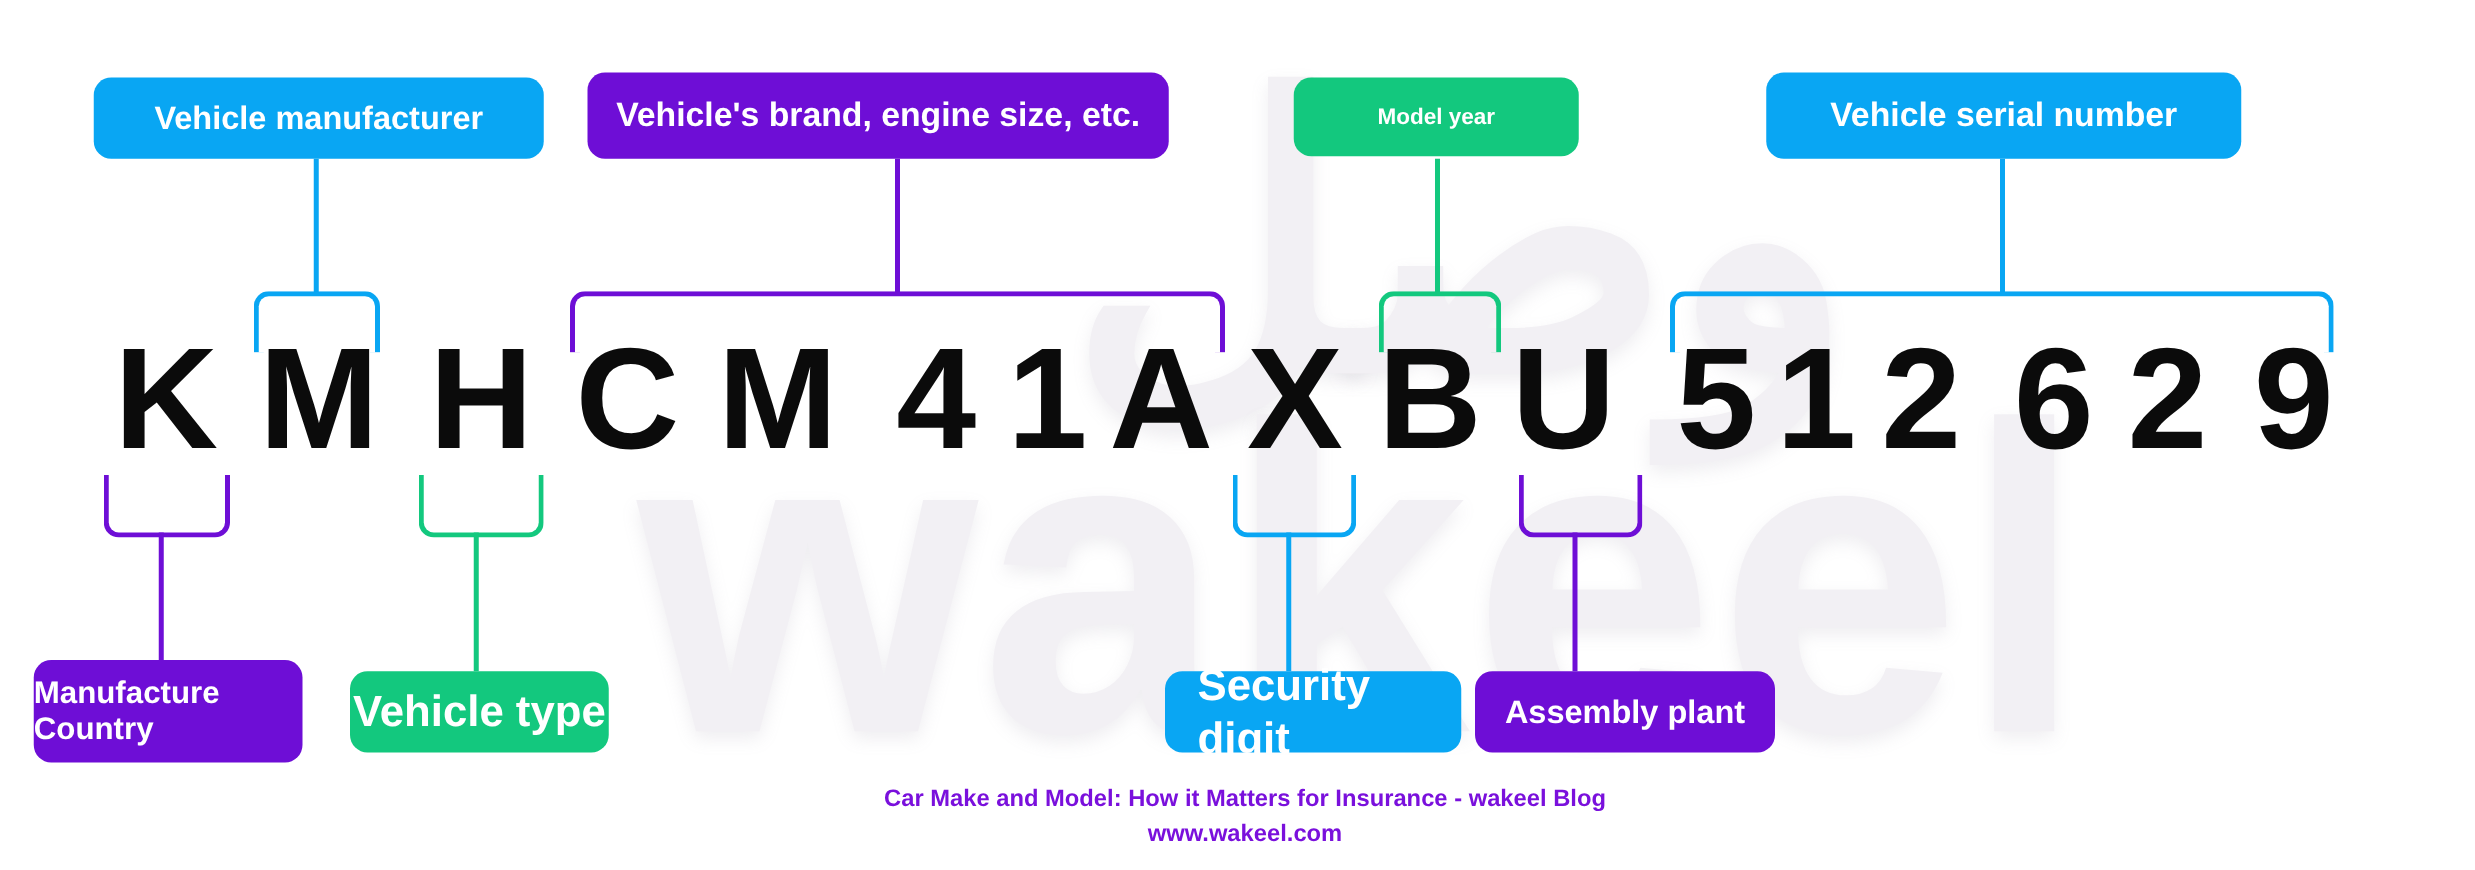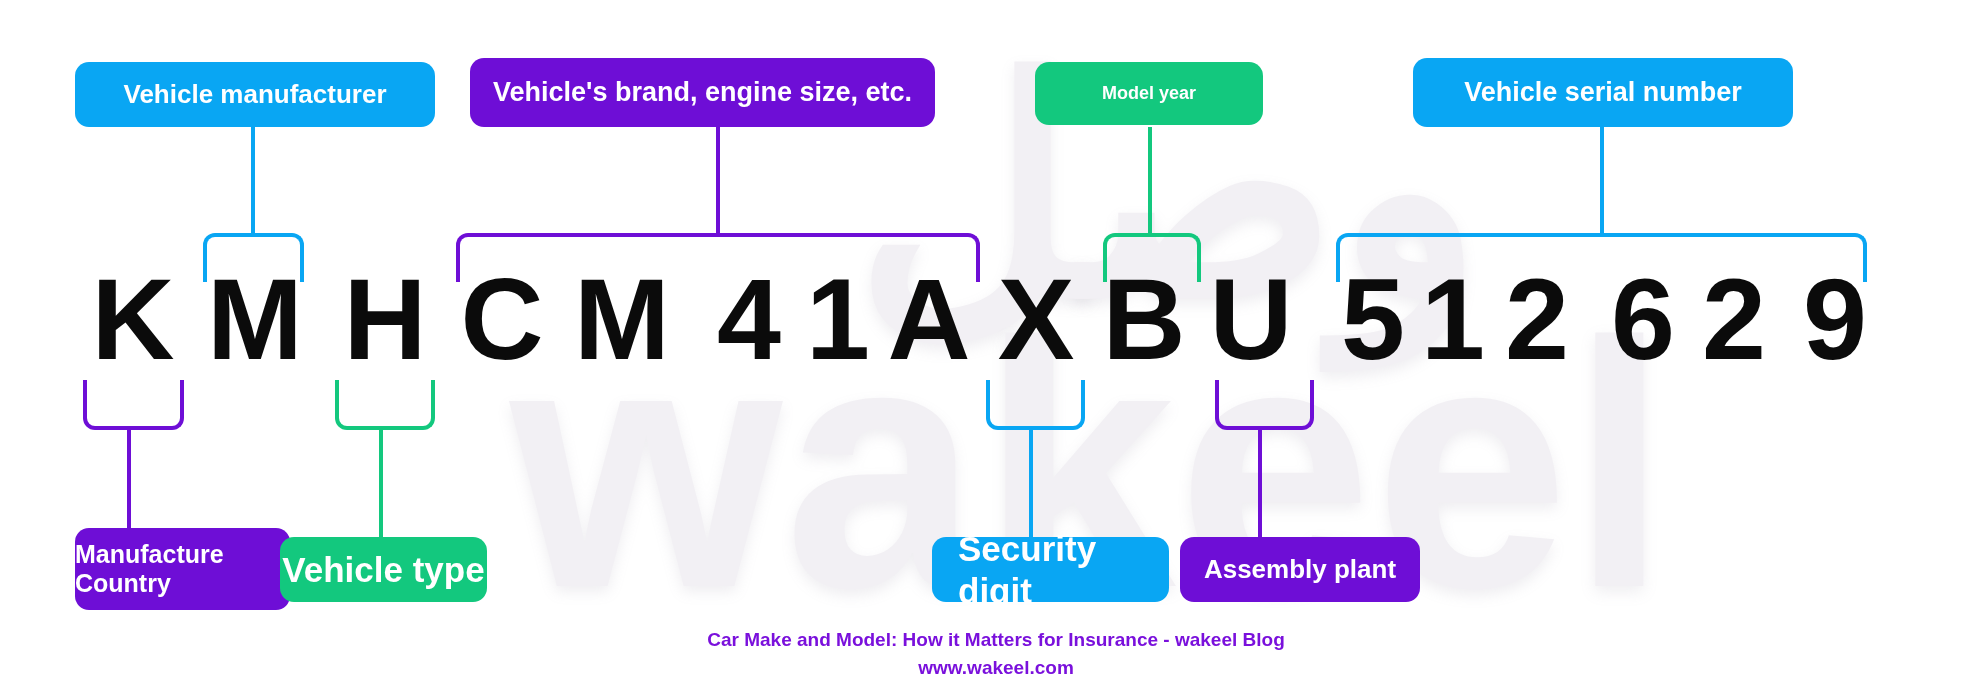--- a/index.html
+++ b/index.html
@@ -117,21 +117,21 @@
   <div class="bracket bracket-bottom c-purple" style="left:83px;top:380px;width:93px;height:46px;"></div>
   <div class="bracket bracket-bottom c-green" style="left:335px;top:380px;width:92px;height:46px;"></div>
   <div class="bracket bracket-bottom c-blue" style="left:986px;top:380px;width:91px;height:46px;"></div>
   <div class="bracket bracket-bottom c-purple" style="left:1215px;top:380px;width:91px;height:46px;"></div>
 
   <div class="stem s-purple" style="left:127px;top:426px;height:102px;"></div>
   <div class="stem s-green" style="left:379px;top:426px;height:111px;"></div>
   <div class="stem s-blue" style="left:1029px;top:426px;height:111px;"></div>
   <div class="stem s-purple" style="left:1258px;top:426px;height:111px;"></div>
 
-  <div class="label-box bg-purple" style="left:27px;top:528px;width:215px;height:82px;font-size:25px;margin-left:48px;">Manufacture Country</div>
+  <div class="label-box bg-purple" style="left:27px;top:528px;width:215px;height:82px;font-size:25px;">Manufacture Country</div>
   <div class="label-box bg-green" style="left:280px;top:537px;width:207px;height:65px;font-size:35px;">Vehicle type</div>
   <div class="label-box bg-blue" style="left:932px;top:537px;width:211px;height:65px;font-size:35px;padding-left:26px;">Security digit</div>
   <div class="label-box bg-purple" style="left:1147px;top:537px;width:240px;height:65px;font-size:26px;margin-left:33px;">Assembly plant</div>
 
   <div class="footer-line footer-1">Car Make and Model: How it Matters for Insurance - wakeel Blog</div>
   <div class="footer-line footer-2">www.wakeel.com</div>
 
 </div>
 
 </body></html>

